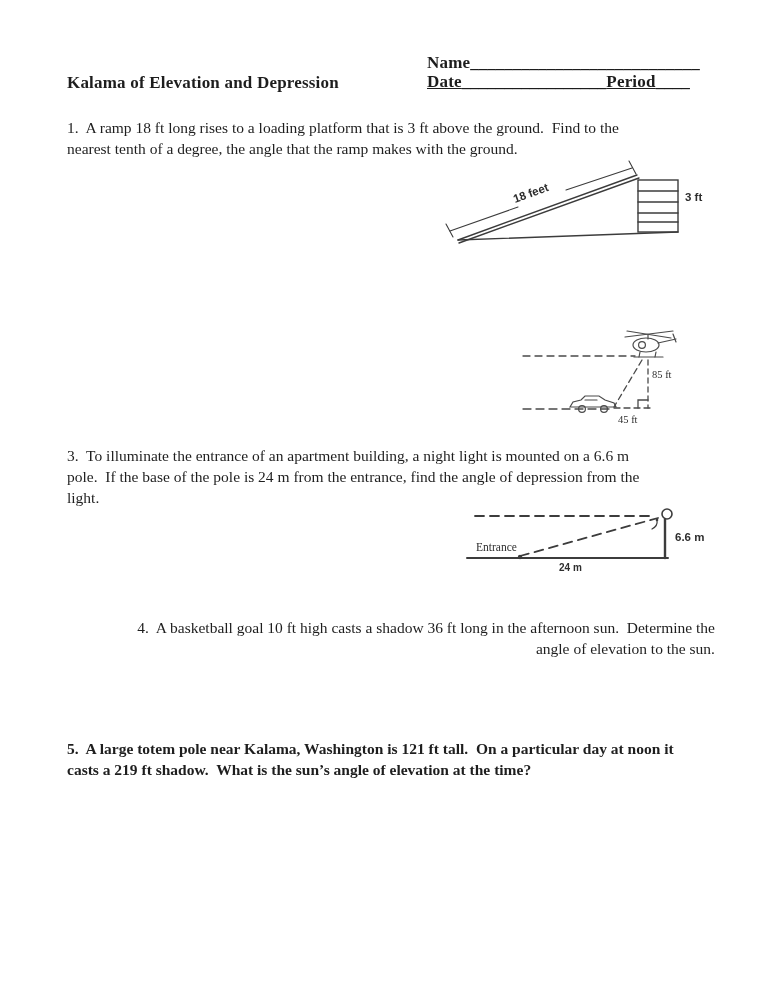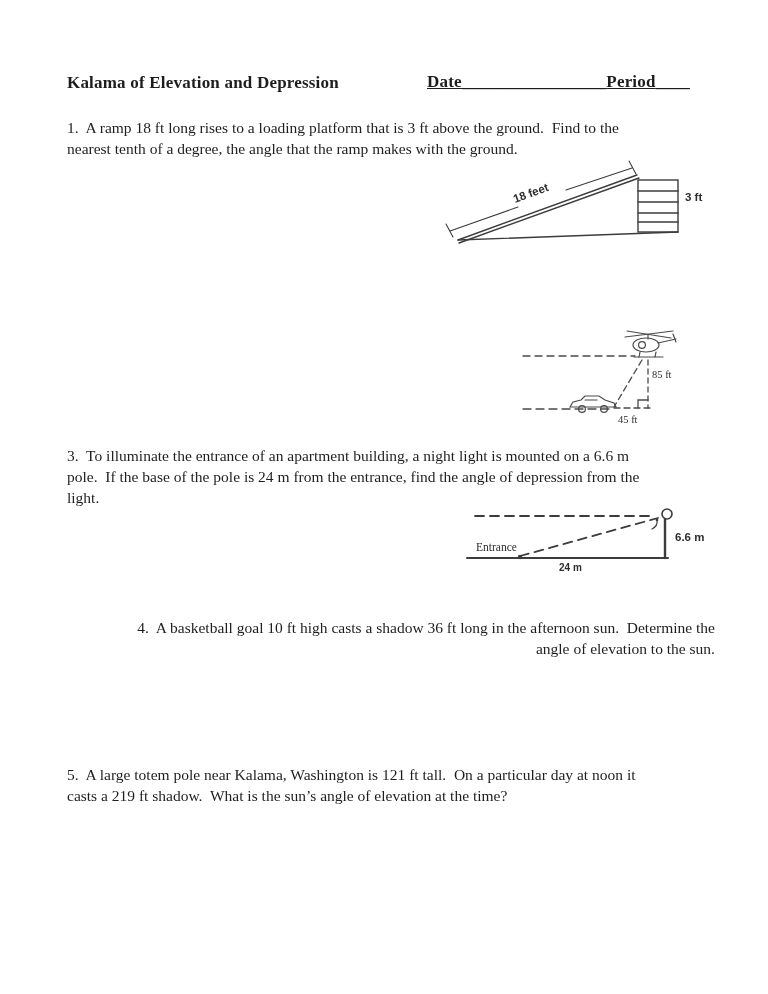--- a/index.html
+++ b/index.html
@@ -29,32 +29,33 @@
   .para{
     left:67px;width:648px;
     font-size:15.5px;line-height:21px;
     white-space:pre-wrap;
     color:#1e1e1e;
   }
   .p1{top:117px;}
   .p2{top:271px;}
   .p3{top:445px;}
   .p4{top:617px;text-align:right;}
-  .p5{top:764px;}
+  .p5{top:738px;font-weight:bold;}
   svg text{fill:#2e2e2e;}
   .dim-label{font-family:"Liberation Sans",sans-serif;font-weight:bold;}
   .serif-label{font-family:"Liberation Serif",serif;}
 </style>
 </head>
 <body>
 
 <div class="page">
 
   <div class="abs title">Kalama of Elevation and Depression</div>
 
+  <div class="abs hdr-row hdr-name"><span>Name</span><span class="blank">___________________________</span></div>
 
   <div class="abs hdr-row hdr-date"><span>Date</span><span class="blank">_________________</span><span>Period</span><span class="blank">____</span></div>
 
   <div class="abs para p1">1.  A ramp 18 ft long rises to a loading platform that is 3 ft above the ground.  Find to the
 nearest tenth of a degree, the angle that the ramp makes with the ground.</div>
 
   <svg class="abs" style="left:440px;top:158px;" width="285" height="98" viewBox="0 0 285 98">
     <g stroke="#3c3c3c" stroke-width="1.4" fill="none" stroke-linecap="round">
 
       <line x1="18" y1="82" x2="238" y2="74"></line>

